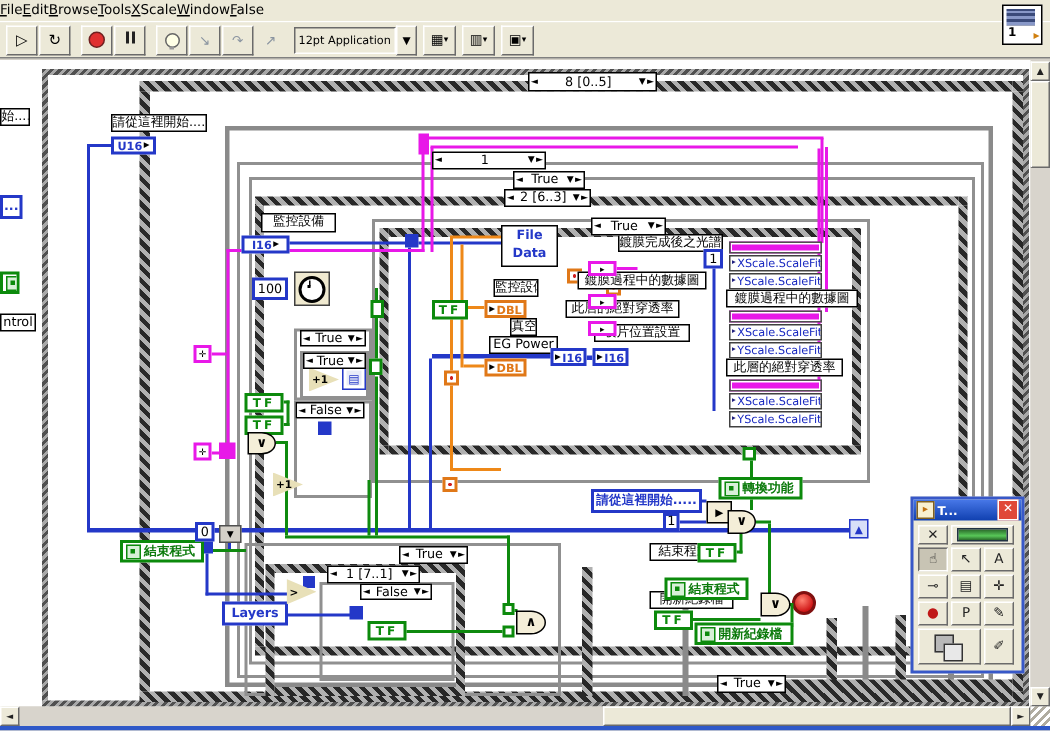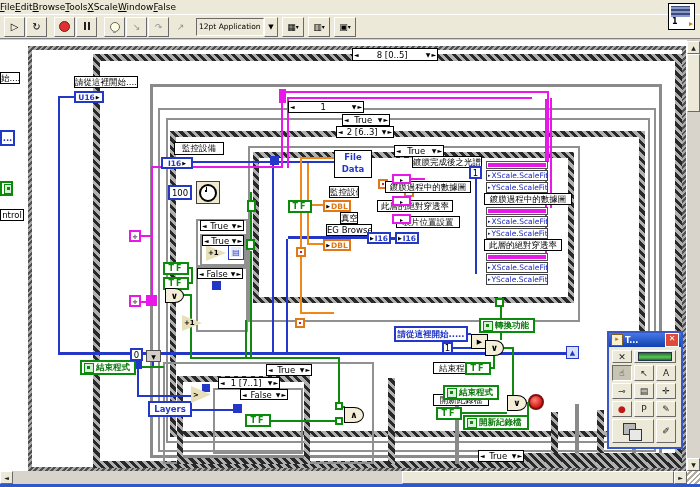--- a/index.html
+++ b/index.html
@@ -333,21 +333,21 @@
     <div class="el tab" style="left: 478px; top: 450px; width: 46px; height: 12px;">
       <span class="ar">◄</span>
       <span class="lb">True</span>
       <span class="ar">▼</span>
       <span class="ar">►</span>
     </div>
     <div class="el lbl" style="left: 74px; top: 76px; width: 64px; height: 12px;">請從這裡開始.....</div>
     <div class="el lbl" style="left: 174px; top: 142px; width: 50px; height: 13px;">監控設備</div>
     <div class="el lbl" style="left: 329px; top: 186px; width: 30px; height: 12px;">監控設備</div>
     <div class="el lbl" style="left: 340px; top: 212px; width: 18px; height: 12px;">真空度</div>
-    <div class="el lbl" style="left: 326px; top: 224px; width: 46px; height: 12px;">EG Browse</div>
+    <div class="el lbl" style="left: 326px; top: 224px; width: 46px; height: 12px;">EG Power</div>
     <div class="el lbl" style="left: 412px; top: 156px; width: 70px; height: 12px;">鍍膜完成後之光譜</div>
     <div class="el lbl" style="left: 385px; top: 181px; width: 86px; height: 12px;">鍍膜過程中的數據圖</div>
     <div class="el lbl" style="left: 377px; top: 200px; width: 76px; height: 12px;">此層的絕對穿透率</div>
     <div class="el lbl" style="left: 396px; top: 216px; width: 64px; height: 12px;">玻片位置設置</div>
     <div class="el lbl" style="left: 484px; top: 193px; width: 88px; height: 12px;">鍍膜過程中的數據圖</div>
     <div class="el lbl" style="left: 484px; top: 239px; width: 78px; height: 12px;">此層的絕對穿透率</div>
     <div class="el lbl" style="left: 433px; top: 362px; width: 46px; height: 12px;">結束程式</div>
     <div class="el lbl" style="left: 433px; top: 394px; width: 56px; height: 12px;">開新紀錄檔</div>
     <div class="el lbl" style="left: 0px; top: 72px; width: 20px; height: 12px;">始.....</div>
     <div class="el lbl" style="left: 0px; top: 209px; width: 24px; height: 12px;">ntrol</div>

